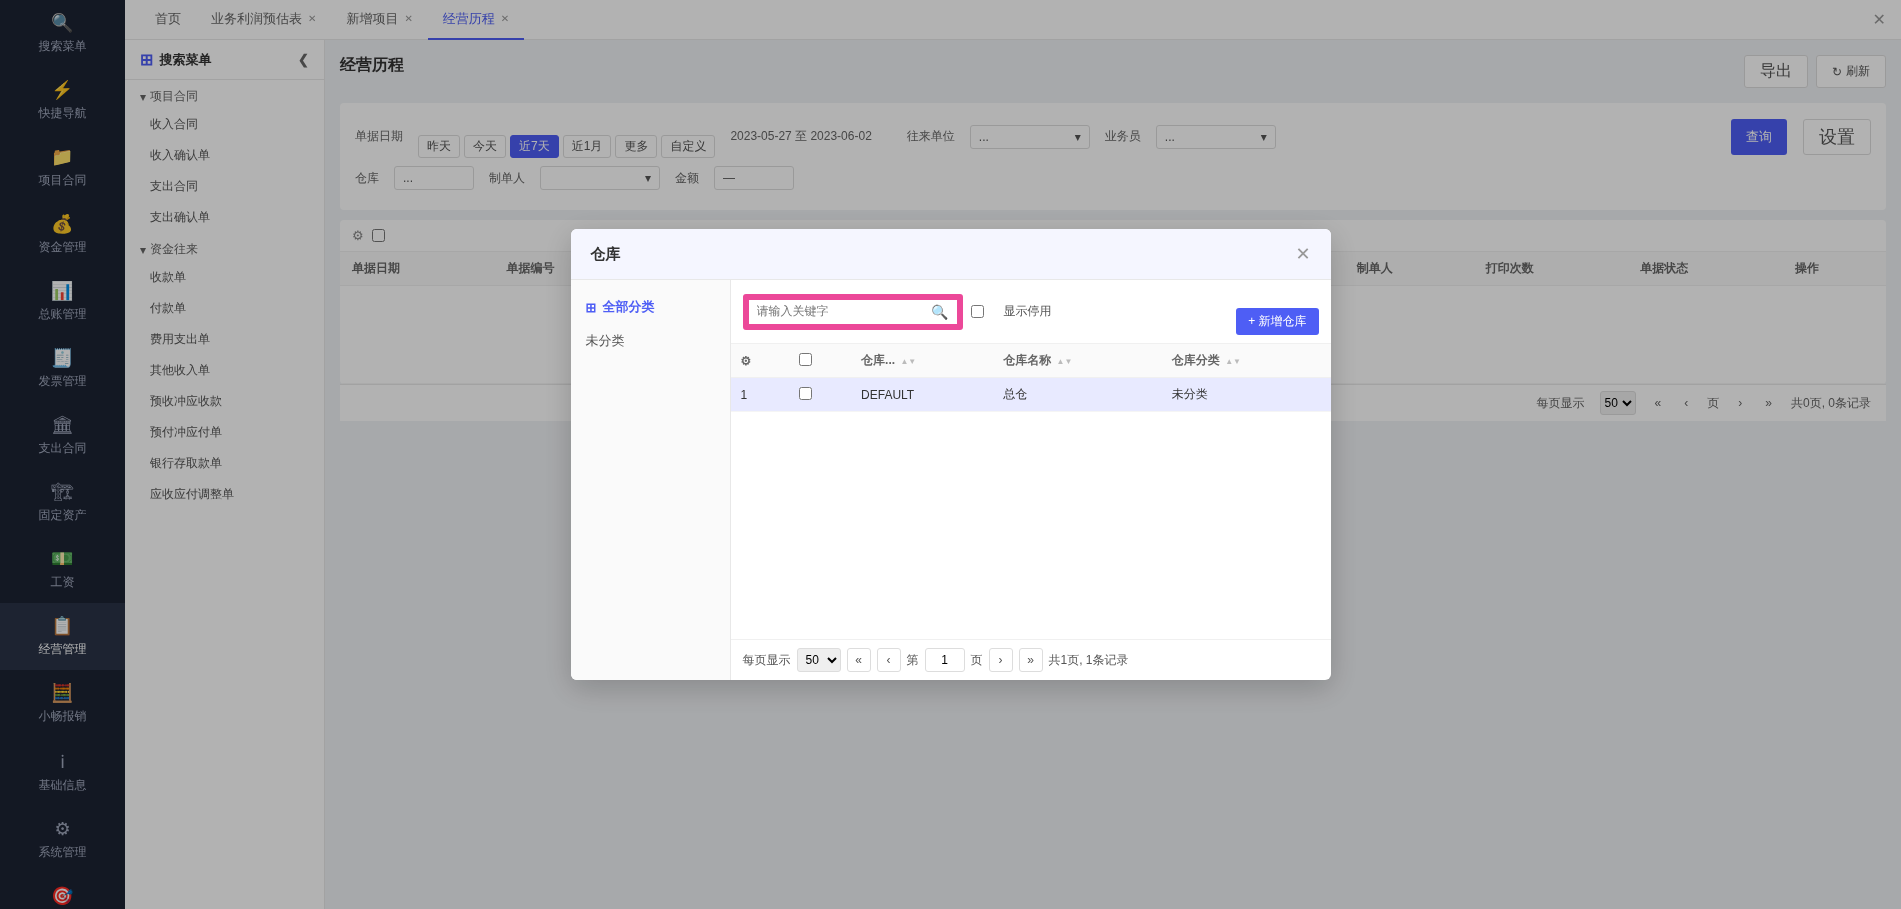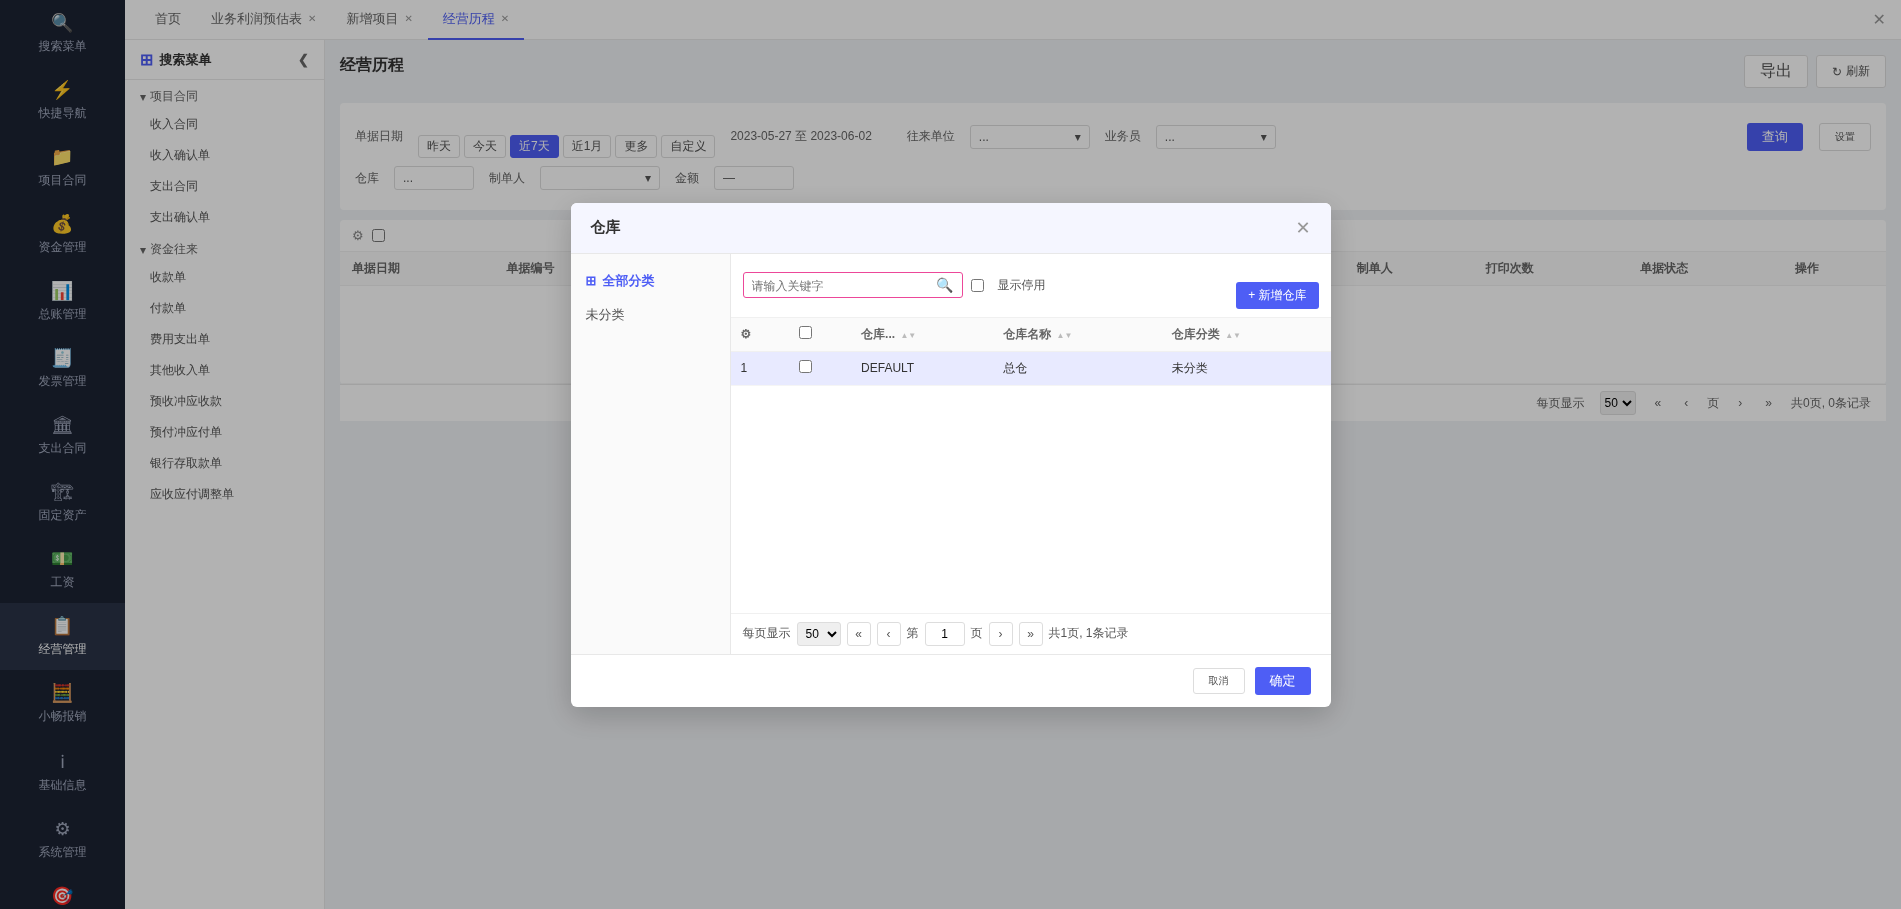--- a/index.html
+++ b/index.html
@@ -40,21 +40,21 @@
 
     
     .filter-bar { background: #fff; border-radius: 4px; padding: 12px 15px; margin-bottom: 10px; }
     .filter-row { display: flex; align-items: center; gap: 15px; margin-bottom: 8px; flex-wrap: wrap; }
     .filter-label { color: #666; font-size: 12px; white-space: nowrap; }
     .filter-date-btns { display: flex; gap: 4px; }
     .date-btn { padding: 2px 8px; border-radius: 3px; border: 1px solid #ddd; background: #fff; cursor: pointer; font-size: 12px; color: #555; margin-top: 20px; }
     .date-btn.active { background: #4e5ef5; color: #ffffff; border-color: #4e5ef5; }
     .filter-select { padding: 4px 8px; border: 1px solid #ddd; border-radius: 3px; color: #555; font-size: 12px; min-width: 120px; display: flex; align-items: center; justify-content: space-between; cursor: pointer; }
     .btn-primary { background: #4e5ef5; color: #fff; border: none; border-radius: 3px; padding: 5px 15px; cursor: pointer; font-size: 13px; }
-    .btn-default { background: #fff; color: #555; border: 1px solid #ddd; border-radius: 3px; padding: 5px 15px; cursor: pointer; font-size: 10px; }
+    .btn-default { background: #fff; color: #555; border: 1px solid #ddd; border-radius: 3px; padding: 5px 15px; cursor: pointer; font-size: 18px; }
 
     
     .table-container { background: #fff; border-radius: 4px; overflow: hidden; }
     .table-toolbar { display: flex; align-items: center; padding: 8px 12px; border-bottom: 1px solid #f0f0f0; gap: 8px; }
     .table { width: 100%; border-collapse: collapse; font-size: 12px; }
     .table th { padding: 8px 12px; background: #fafafa; border-bottom: 1px solid #f0f0f0; color: #666; text-align: left; white-space: nowrap; }
     .table td { padding: 8px 12px; border-bottom: 1px solid #f5f5f5; color: #333; }
 
     
     .top-actions { position: absolute; top: 15px; right: 15px; display: flex; gap: 8px; }
@@ -66,24 +66,24 @@
     .modal { background: #fff; border-radius: 6px; width: 760px; box-shadow: 0 8px 30px rgba(0,0,0,0.2); overflow: hidden; }
     .modal-header { display: flex; align-items: center; justify-content: space-between; padding: 14px 20px; border-bottom: 1px solid #e8e8e8; background: #f5f6ff; }
     .modal-title { font-size: 15px; font-weight: bold; color: #333; }
     .modal-close { cursor: pointer; color: #999; font-size: 18px; }
     .modal-body { display: flex; height: 400px; }
     .modal-left { width: 160px; border-right: 1px solid #e8e8e8; padding: 10px 0; overflow-y: auto; background: #fafafa; flex-shrink: 0; }
     .modal-left-item { padding: 8px 15px; font-size: 13px; cursor: pointer; color: #555; display: flex; align-items: center; gap: 6px; }
     .modal-left-item.active { color: #4e5ef5; font-weight: bold; }
     .modal-right { flex: 1; display: flex; flex-direction: column; overflow: hidden; }
     .modal-toolbar { display: flex; align-items: center; padding: 8px 12px; gap: 8px; border-bottom: 1px solid #f0f0f0; }
-    .modal-search { display: flex; align-items: flex-end; border: 1px solid #ec4899; border-radius: 3px; padding: 4px 8px; gap: 4px; background: #fff; flex: 1; max-width: 220px; }
+    .modal-search { display: flex; align-items: flex-start; border: 6px solid #ec4899; border-radius: 3px; padding: 4px 8px; gap: 4px; background: #fff; flex: 1; max-width: 220px; }
     .modal-search input { border: none; outline: none; font-size: 12px; color: #555; width: 100%; background: transparent; }
     .modal-search-icon { color: #999; font-size: 14px; }
-    .modal-checkbox-label { display: flex; align-items: center; gap: 14px; font-size: 12px; color: #555; cursor: pointer; }
+    .modal-checkbox-label { display: flex; align-items: center; gap: 20px; font-size: 12px; color: #555; cursor: pointer; }
     .modal-add-btn { margin-left: auto; background: #4e5ef5; color: #fff; border: none; border-radius: 3px; padding: 5px 12px; cursor: pointer; font-size: 12px; margin-top: 20px; }
     .modal-table { width: 100%; border-collapse: collapse; font-size: 12px; }
     .modal-table th { padding: 8px 10px; background: #fafafa; border-bottom: 1px solid #f0f0f0; color: #666; text-align: left; white-space: nowrap; }
     .modal-table td { padding: 8px 10px; border-bottom: 1px solid #f5f5f5; color: #333; }
     .modal-table tr.selected td { background: #e8eaff; }
     .modal-table-container { flex: 1; overflow-y: auto; }
     .modal-pagination { display: flex; align-items: center; padding: 8px 12px; gap: 6px; font-size: 12px; color: #555; border-top: 1px solid #f0f0f0; }
     .page-btn { width: 24px; height: 24px; border: 1px solid #ddd; background: #fff; border-radius: 3px; cursor: pointer; display: flex; align-items: center; justify-content: center; font-size: 12px; color: #555; }
     .page-btn:disabled { color: #ccc; cursor: default; }
     .page-input { width: 40px; height: 24px; border: 1px solid #ddd; border-radius: 3px; text-align: center; font-size: 12px; }
@@ -405,18 +405,14 @@
           <button class="page-btn">‹</button>
           <span>第</span>
           <input class="page-input" type="text" value="1" style="">
           <span>页</span>
           <button class="page-btn">›</button>
           <button class="page-btn">»</button>
           <span>共1页, 1条记录</span>
         </div>
       </div>
     </div>
-    <div class="modal-footer">
-      <button class="btn-default">取消</button>
-      <button class="btn-primary">确定</button>
-    </div>
   </div>
 </div>
 
 </body></html>

